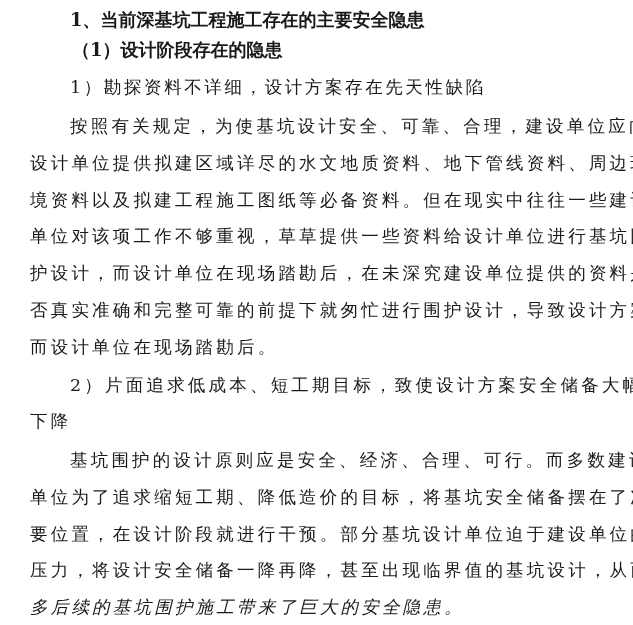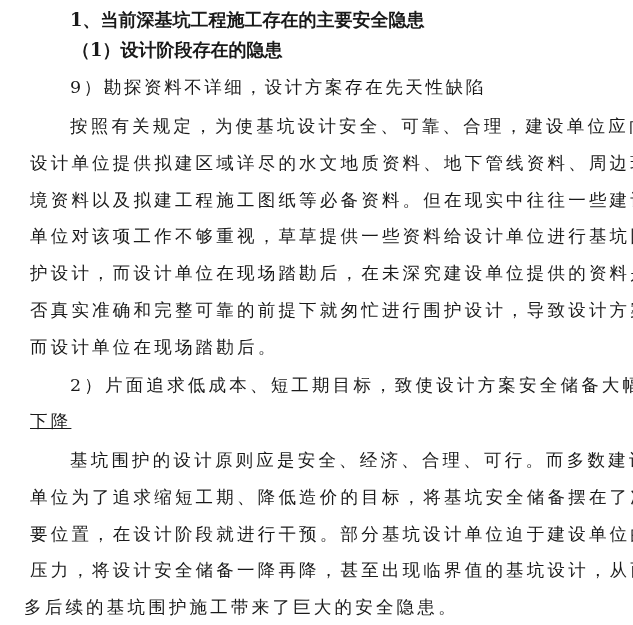--- a/index.html
+++ b/index.html
@@ -11,31 +11,31 @@
   .body { letter-spacing: 3.2px; }
   .body.tight { letter-spacing: 2.6px; }
 </style>
 </head>
 <body>
 
 <div>
   <div class="line h1" style="left:70px; top:9px;">1、当前深基坑工程施工存在的主要安全隐患</div>
   <div class="line h2" style="left:72px; top:39px;">（1）设计阶段存在的隐患</div>
 
-  <div class="line body tight" style="left:70px; top:76px;">9）勘探资料不详细，设计方案存在先天性缺陷</div>
+  <div class="line body tight" style="left:70px; top:76px;">1）勘探资料不详细，设计方案存在先天性缺陷</div>
 
   <div class="line body" style="left:70px; top:115px;">按照有关规定，为使基坑设计安全、可靠、合理，建设单位应向</div>
   <div class="line body" style="left:30px; top:152px;">设计单位提供拟建区域详尽的水文地质资料、地下管线资料、周边环</div>
   <div class="line body" style="left:30px; top:189px;">境资料以及拟建工程施工图纸等必备资料。但在现实中往往一些建设</div>
   <div class="line body" style="left:30px; top:225px;">单位对该项工作不够重视，草草提供一些资料给设计单位进行基坑围</div>
   <div class="line body" style="left:30px; top:262px;">护设计，而设计单位在现场踏勘后，在未深究建设单位提供的资料是</div>
   <div class="line body" style="left:30px; top:299px;">否真实准确和完整可靠的前提下就匆忙进行围护设计，导致设计方案</div>
   <div class="line body" style="left:30px; top:336px;">而设计单位在现场踏勘后。</div>
 
   <div class="line body" style="left:70px; top:374px;">2）片面追求低成本、短工期目标，致使设计方案安全储备大幅</div>
-  <div class="line body" style="left:30px; top:410px;text-decoration:underline;">下降</div>
+  <div class="line body" style="left:30px; top:410px;">下降</div>
 
   <div class="line body" style="left:70px; top:449px;">基坑围护的设计原则应是安全、经济、合理、可行。而多数建设</div>
   <div class="line body" style="left:30px; top:486px;">单位为了追求缩短工期、降低造价的目标，将基坑安全储备摆在了次</div>
   <div class="line body" style="left:30px; top:523px;">要位置，在设计阶段就进行干预。部分基坑设计单位迫于建设单位的</div>
   <div class="line body" style="left:30px; top:559px;">压力，将设计安全储备一降再降，甚至出现临界值的基坑设计，从而</div>
-  <div class="line body" style="left:24px; top:596px;">多后续的基坑围护施工带来了巨大的安全隐患。</div>
+  <div class="line body" style="left:30px; top:596px;font-style:italic;">多后续的基坑围护施工带来了巨大的安全隐患。</div>
 </div>
 
 </body></html>

